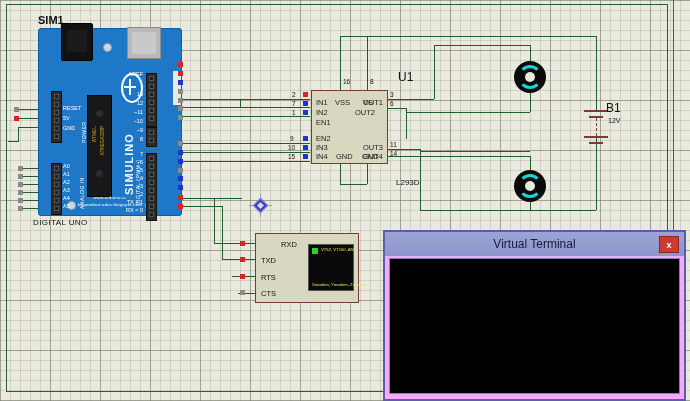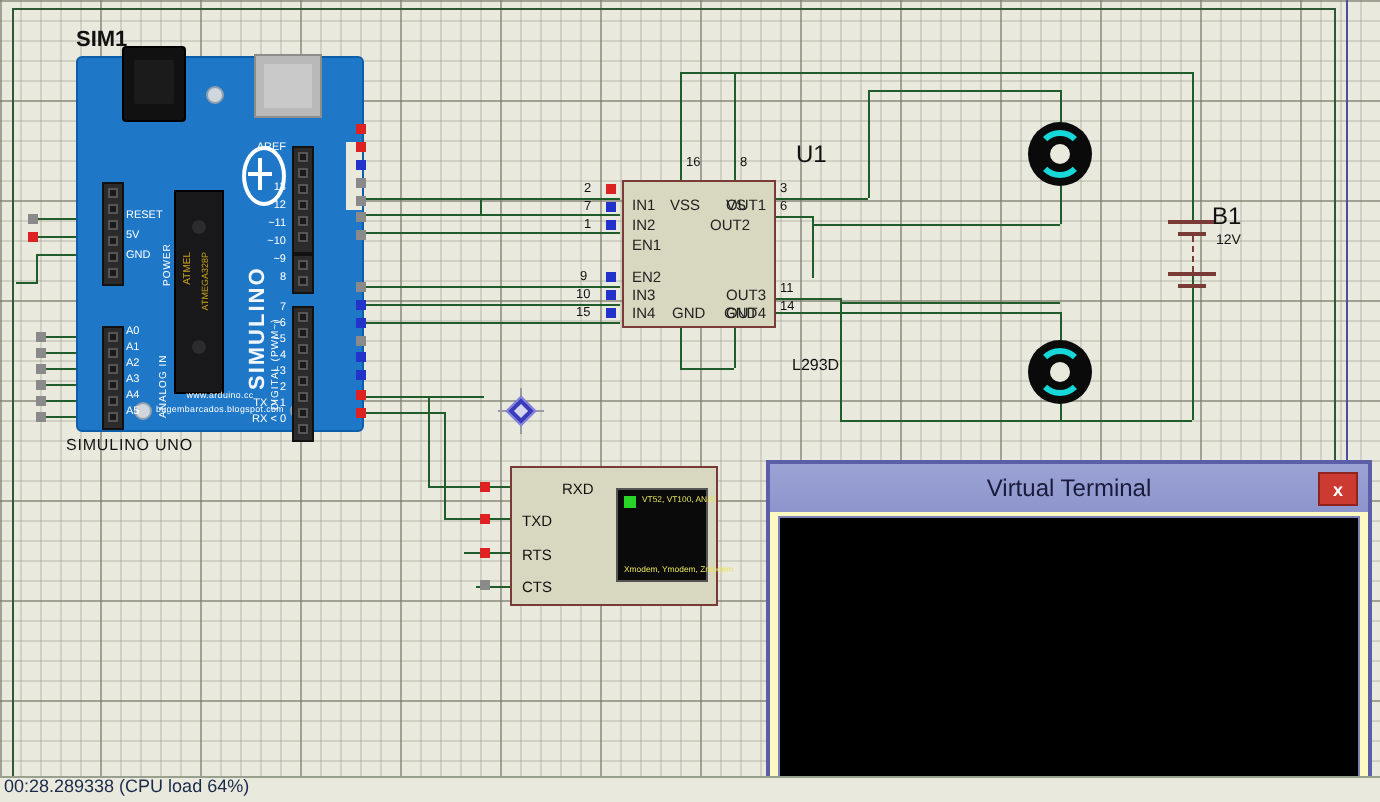--- a/index.html
+++ b/index.html
@@ -108,21 +108,21 @@
   .cursor{position:absolute;left:253px;top:198px;width:15px;height:15px;}
   .cursor .cx{position:absolute;left:7px;top:-4px;width:1px;height:23px;background:#9a9aa8;}
   .cursor .cy{position:absolute;left:-4px;top:7px;width:23px;height:1px;background:#9a9aa8;}
   .cursor .dm{position:absolute;left:2px;top:2px;width:11px;height:11px;background:#3b3bbb;
     transform:rotate(45deg);border:1px solid #8888dd;box-sizing:border-box;}
   .cursor .dmi{position:absolute;left:5px;top:5px;width:5px;height:5px;background:#d6d6ee;
     transform:rotate(45deg);}
 
   
   .win{position:absolute;left:383px;top:230px;width:303px;height:171px;
-    background:#fef9c3;border:2px solid #5a5fa8;box-sizing:border-box;}
+    background:#f0abfc;border:2px solid #5a5fa8;box-sizing:border-box;}
   .win-title{position:absolute;left:0;top:0;width:100%;height:24px;
     background:linear-gradient(#9ba2d4,#8d95cc);color:#1a1a3a;font-size:12px;
     display:flex;align-items:center;justify-content:center;font-weight:500;}
   .win-close{position:absolute;right:5px;top:4px;width:18px;height:15px;background:#cc3b32;
     border:1px solid #8f241e;color:#fff;font-size:9px;display:flex;align-items:center;
     justify-content:center;font-weight:bold;}
   .win-body{position:absolute;left:4px;top:26px;right:4px;bottom:5px;background:#000;
     border:1px solid #7d82b8;}
 </style>
 </head>
@@ -293,21 +293,21 @@
     <div class="pinlbl" style="left:66px;top:146px;width:38px;">4</div>
     <div class="pinlbl" style="left:66px;top:154px;width:38px;">~3</div>
     <div class="pinlbl" style="left:66px;top:162px;width:38px;">2</div>
     <div class="pinlbl" style="left:60px;top:170px;width:44px;">TX &gt; 1</div>
     <div class="pinlbl" style="left:60px;top:178px;width:44px;">RX &lt; 0</div>
     <div class="vlabel" style="left:96px;top:128px;height:48px;">DIGITAL (PWM~)</div>
 
     <div class="boardurl" style="top:166px;">www.arduino.cc</div>
     <div class="boardurl" style="top:173px;">bugembarcados.blogspot.com</div>
   </div>
-  <div class="boardcaption">SIMULINO UNO</div>
+  <div class="boardcaption">DIGITAL UNO</div>
 
   <div>
     <div class="term gray" style="left:14px;top:107px;"></div>
     <div class="term red" style="left:14px;top:116px;"></div>
     <div class="term gray" style="left:18px;top:166px;"></div>
     <div class="term gray" style="left:18px;top:174px;"></div>
     <div class="term gray" style="left:18px;top:182px;"></div>
     <div class="term gray" style="left:18px;top:190px;"></div>
     <div class="term gray" style="left:18px;top:198px;"></div>
     <div class="term gray" style="left:18px;top:206px;"></div>
@@ -422,17 +422,14 @@
   </div>
 
   <div class="win">
     <div class="win-title">
       <span>Virtual Terminal</span>
     </div>
     <div class="win-close">x</div>
     <div class="win-body"></div>
   </div>
 
-  <div class="statusbar">
-    <span>00:28.289338 (CPU load 64%)</span>
-  </div>
 
 </div>
 
 </body></html>

